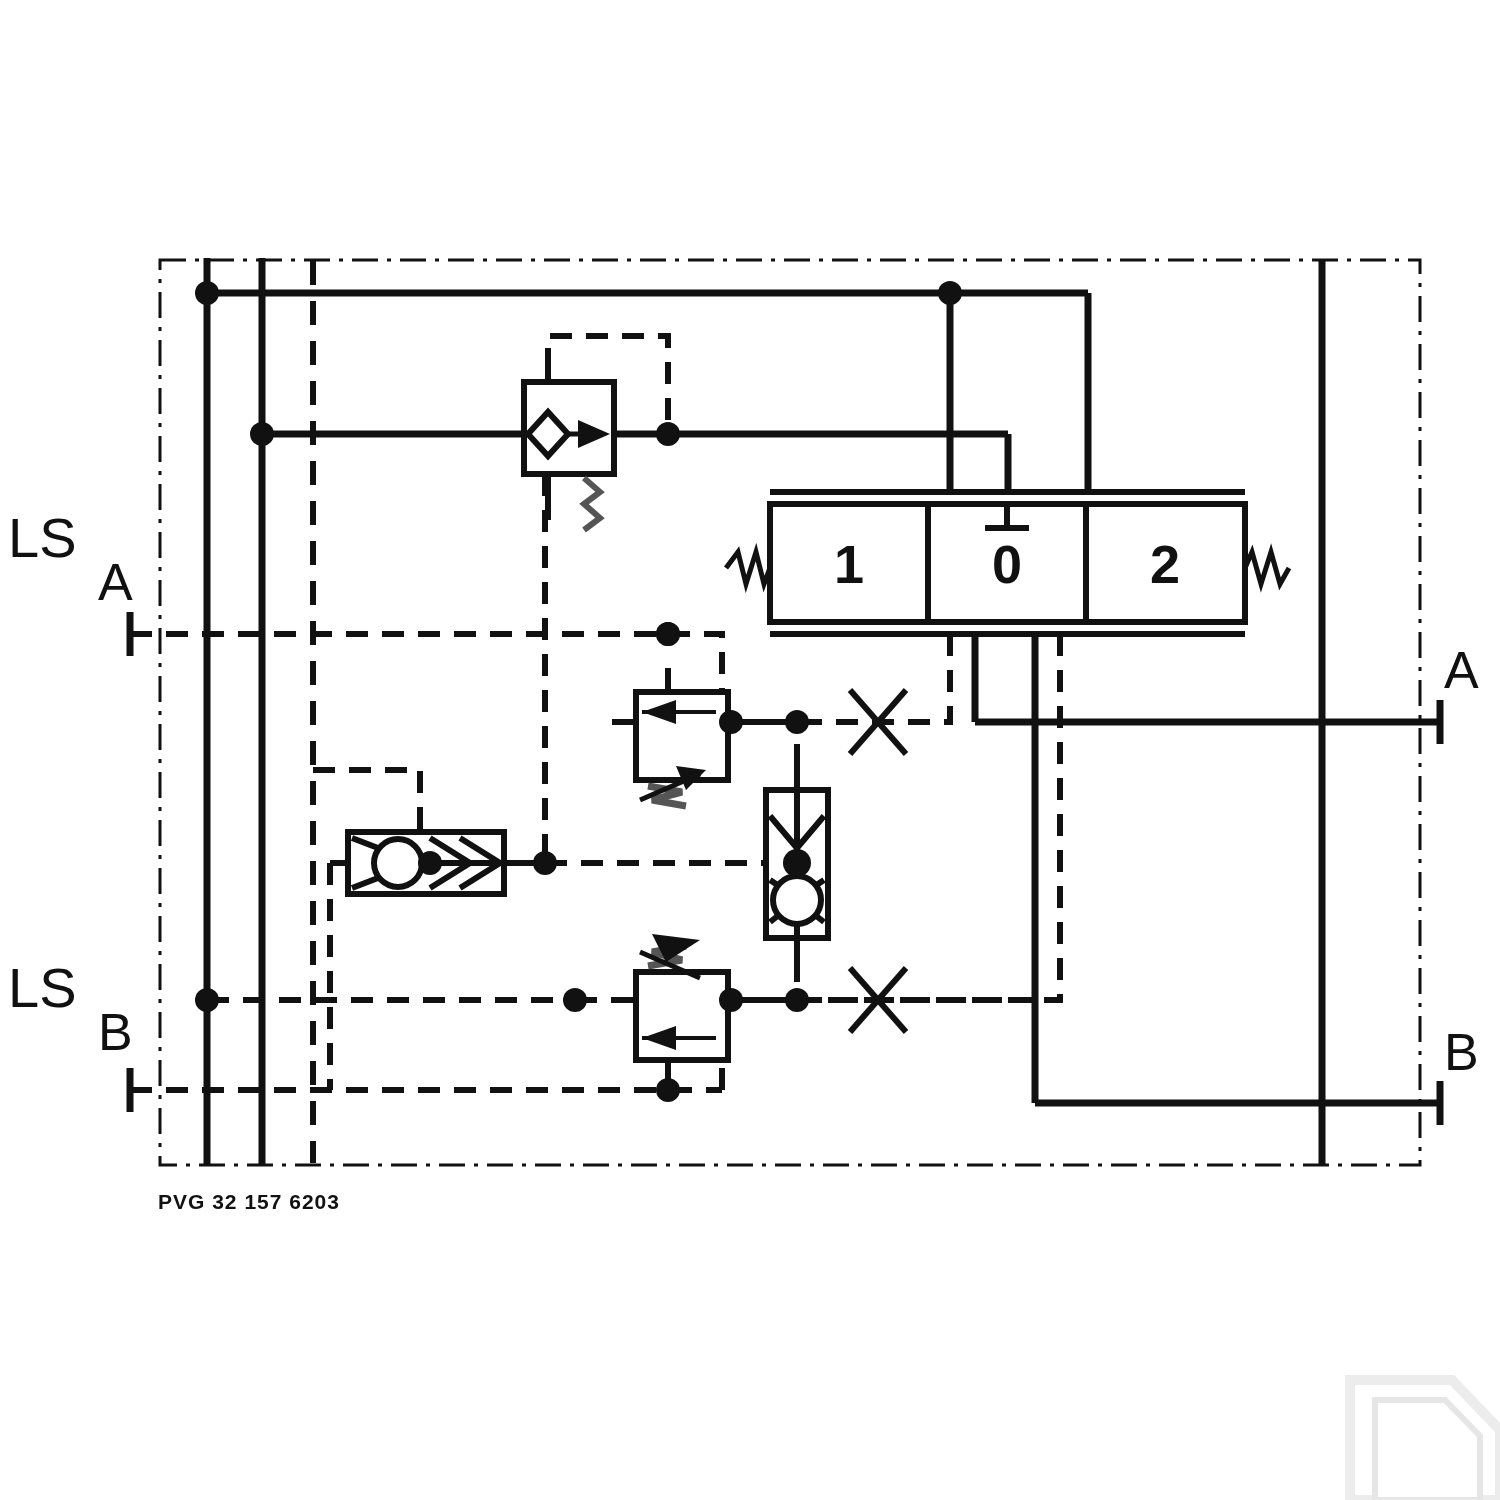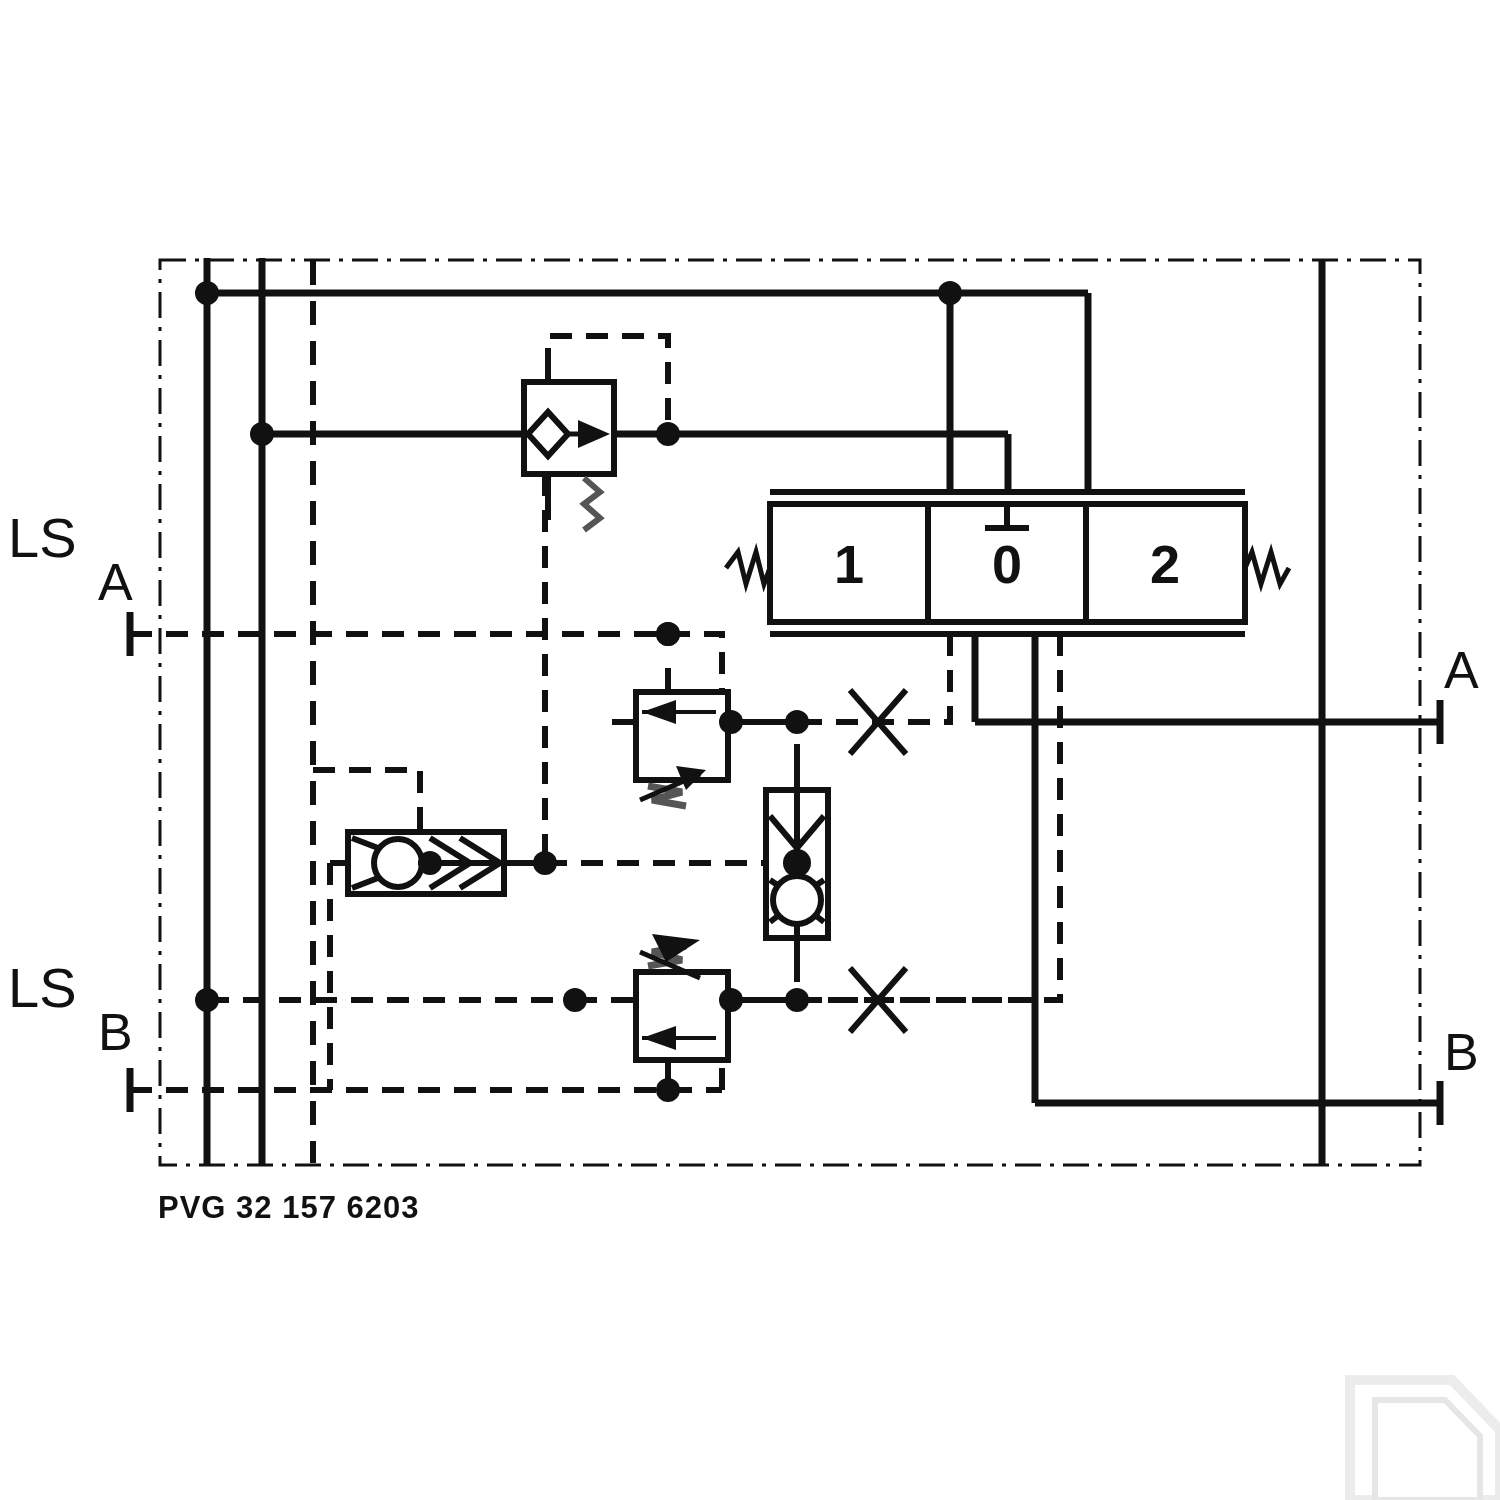--- a/index.html
+++ b/index.html
@@ -251,15 +251,15 @@
 
 <div style="position:absolute;left:8px;top:505px;font-size:56px;font-weight:400;color:#111;">LS</div>
 <div style="position:absolute;left:98px;top:552px;font-size:52px;font-weight:400;color:#111;">A</div>
 
 <div style="position:absolute;left:8px;top:955px;font-size:56px;font-weight:400;color:#111;">LS</div>
 <div style="position:absolute;left:98px;top:1002px;font-size:52px;font-weight:400;color:#111;">B</div>
 
 <div style="position:absolute;left:1444px;top:640px;font-size:52px;font-weight:400;color:#111;">A</div>
 <div style="position:absolute;left:1444px;top:1022px;font-size:52px;font-weight:400;color:#111;">B</div>
 
-<div style="position:absolute;left:158px;top:1190px;font-size:31px;font-weight:700;color:#111;letter-spacing:1px;">PVG 32 157 6203</div>
+<div style="position:absolute;left:158px;top:1190px;font-size:21px;font-weight:700;color:#111;letter-spacing:1px;">PVG 32 157 6203</div>
 
 </div>
 
 </body></html>

